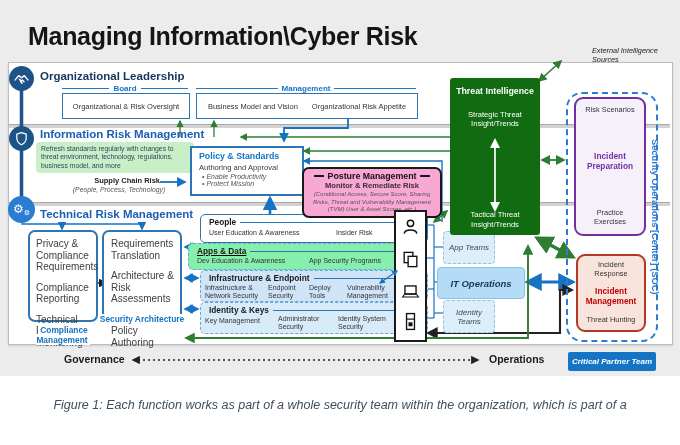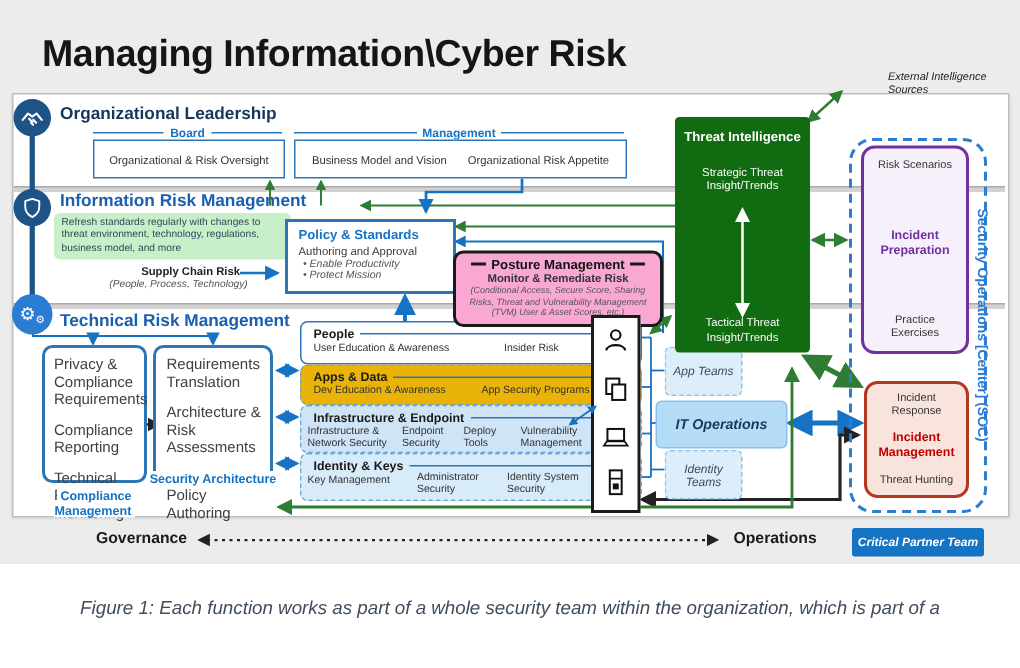--- a/index.html
+++ b/index.html
@@ -185,21 +185,21 @@
 
   <div class="abs rowbox" style="left:200px;top:214px;width:226px;height:27px;background:#fff;border:1.5px solid #2e75b6;">
     <div class="row-head">
         <span class="rh-t">People</span>
         <span class="rh-l"></span>
       </div>
     <span class="ritem" style="left:8px;top:14px;">User Education &amp; Awareness</span>
     <span class="ritem" style="left:135px;top:14px;">Insider Risk</span>
   </div>
 
-  <div class="abs rowbox" style="left:200px;top:243px;width:226px;height:25px;background:#eab308;border:1px dashed #6aa6d8;">
+  <div class="abs rowbox" style="left:188px;top:243px;width:226px;height:25px;background:#86efac;border:1px dashed #6aa6d8;text-decoration:underline;">
     <div class="row-head">
         <span class="rh-t">Apps &amp; Data</span>
         <span class="rh-l"></span>
       </div>
     <span class="ritem" style="left:8px;top:13px;">Dev Education &amp; Awareness</span>
     <span class="ritem" style="left:120px;top:13px;">App Security Programs</span>
   </div>
 
   <div class="abs rowbox" style="left:200px;top:270px;width:226px;height:30px;background:#cfe5f7;border:1px dashed #6aa6d8;">
     <div class="row-head">

